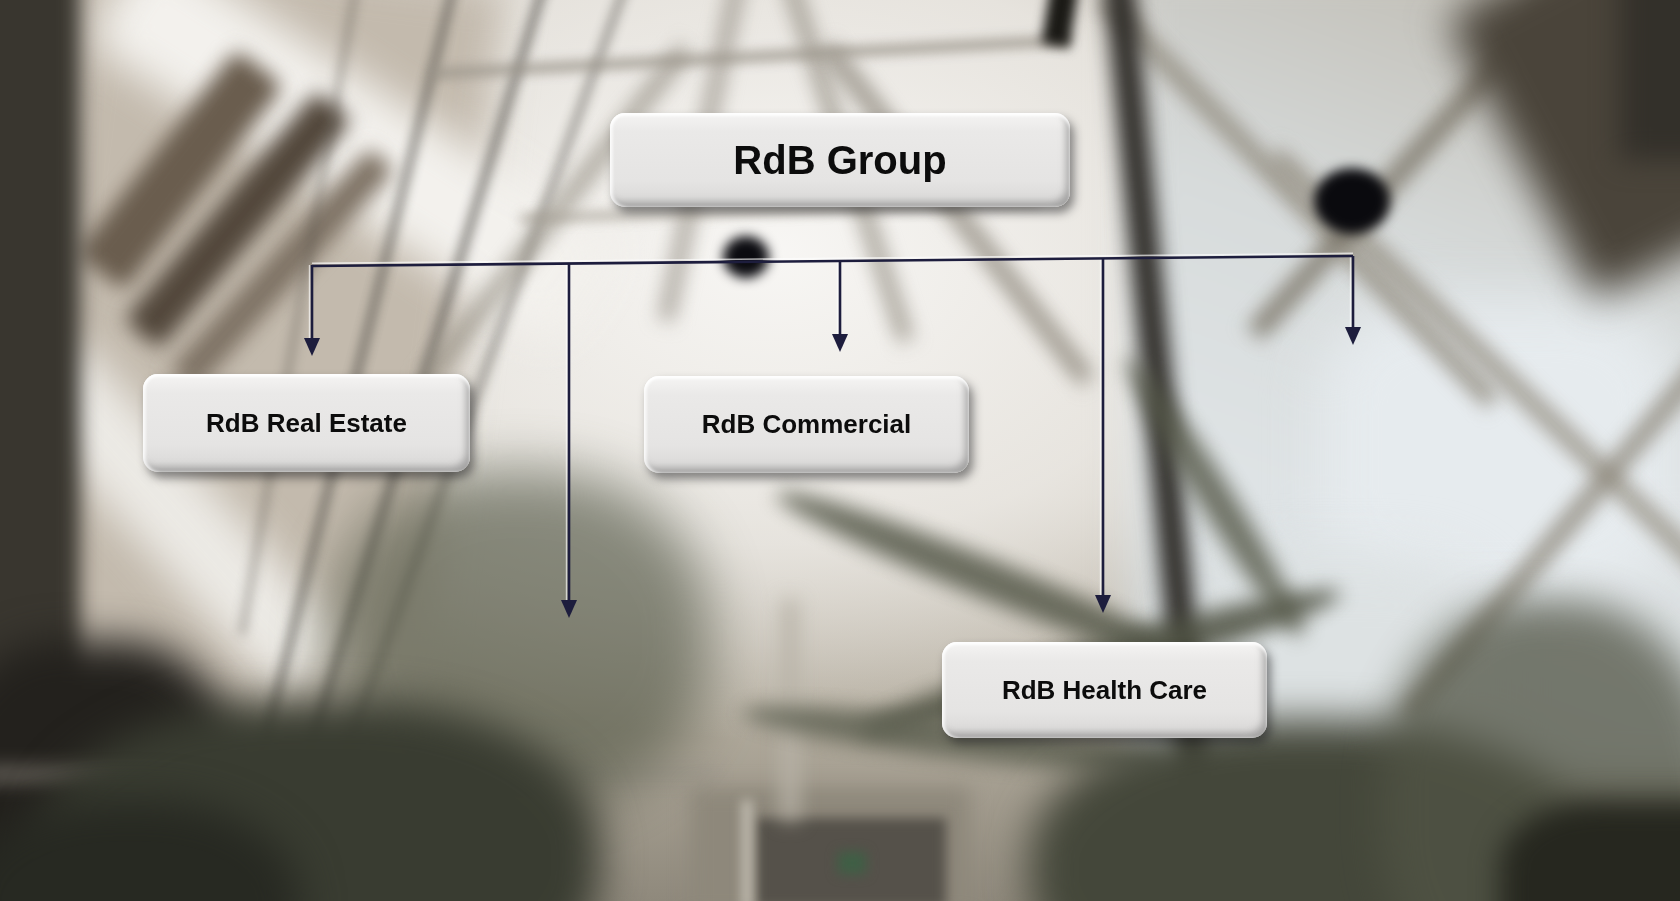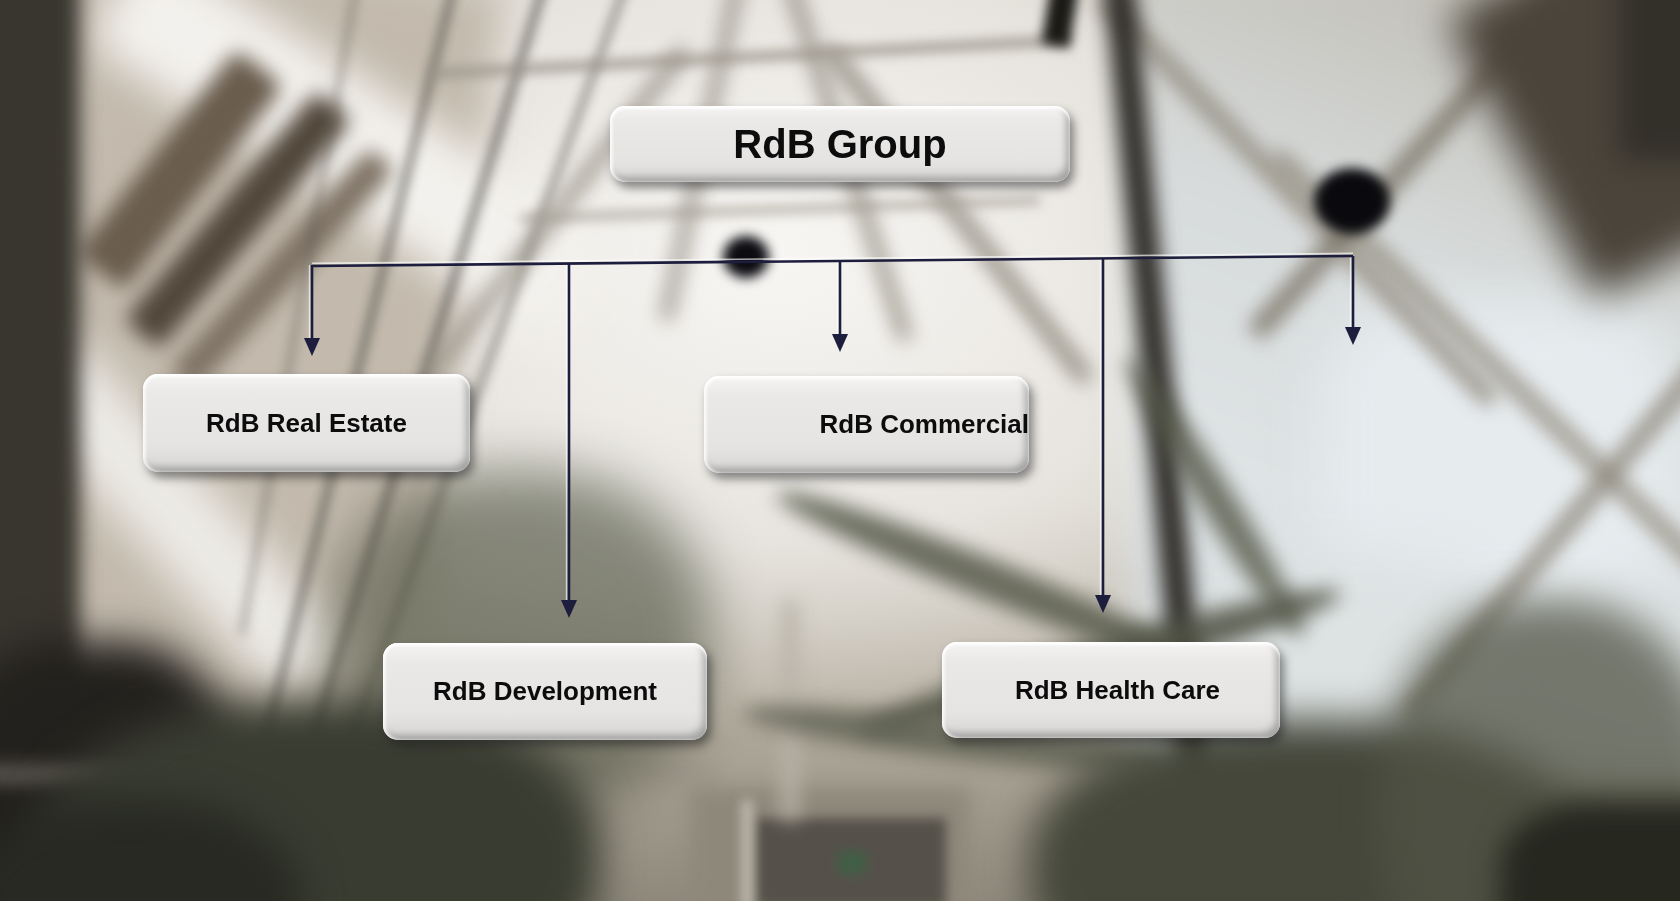--- a/index.html
+++ b/index.html
@@ -69,27 +69,27 @@
   .node{
     position:absolute;z-index:10;display:flex;align-items:center;justify-content:center;
     background:linear-gradient(180deg,#f5f4f3 0%,#eae9e8 20%,#e5e4e3 72%,#d7d6d5 100%);
     border-radius:15px;color:#0c0c0c;font-weight:600;white-space:nowrap;cursor:pointer;
     box-shadow:
       inset 0 3px 3px rgba(255,255,255,.95),
       inset 3px 0 3px rgba(255,255,255,.75),
       inset -4px -5px 7px rgba(118,118,118,.55),
       4px 6px 10px rgba(30,30,32,.5);
   }
-  .node-root{left:610px;top:106px;width:460px;height:76px;font-size:40px;}
+  .node-root{left:610px;top:113px;width:460px;height:94px;font-size:40px;}
   .node-child{font-size:26px;}
   .node-real-estate{left:143px;top:374px;width:327px;height:98px;}
-  .node-commercial{left:704px;top:376px;width:325px;height:97px;justify-content:flex-end;}
+  .node-commercial{left:644px;top:376px;width:325px;height:97px;}
   .node-trade-finance{left:1193px;top:377px;width:322px;height:97px;}
   .node-development{left:383px;top:643px;width:324px;height:97px;}
-  .node-health-care{left:942px;top:642px;width:325px;height:96px;padding-left:13px;}
+  .node-health-care{left:942px;top:642px;width:325px;height:96px;}
 </style>
 </head>
 <body>
 
 <div class="stage">
 
   <div class="bg">
     <div class="base-grad"></div>
     <div class="left-wall blur20"></div>
     <div class="stair-light-1 blur20"></div>
@@ -175,21 +175,18 @@
 
   <div class="node node-child node-real-estate">
     <span>RdB Real Estate</span>
   </div>
 
   <div class="node node-child node-commercial">
     <span>RdB Commercial</span>
   </div>
 
 
-  <div class="node node-child node-development">
-    <span>RdB Development</span>
-  </div>
 
   <div class="node node-child node-health-care">
     <span>RdB Health Care</span>
   </div>
 
 </div>
 
 </body></html>

